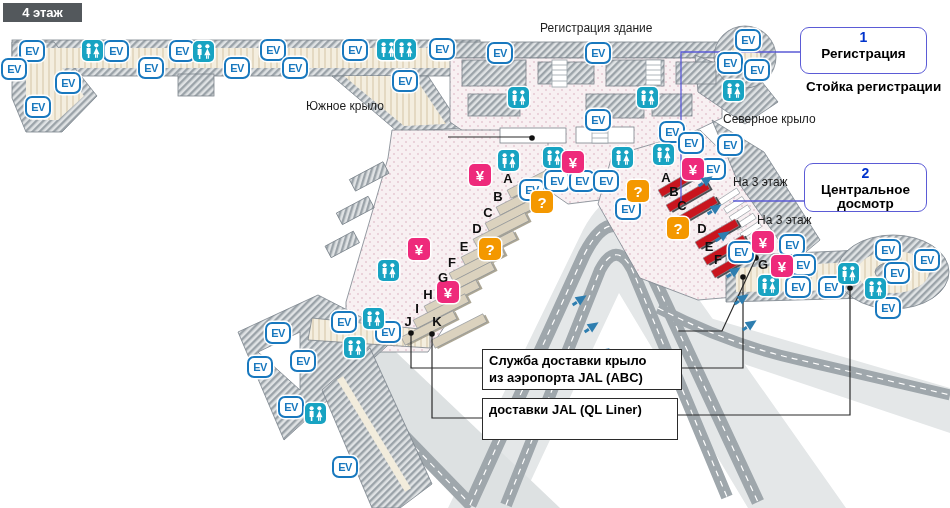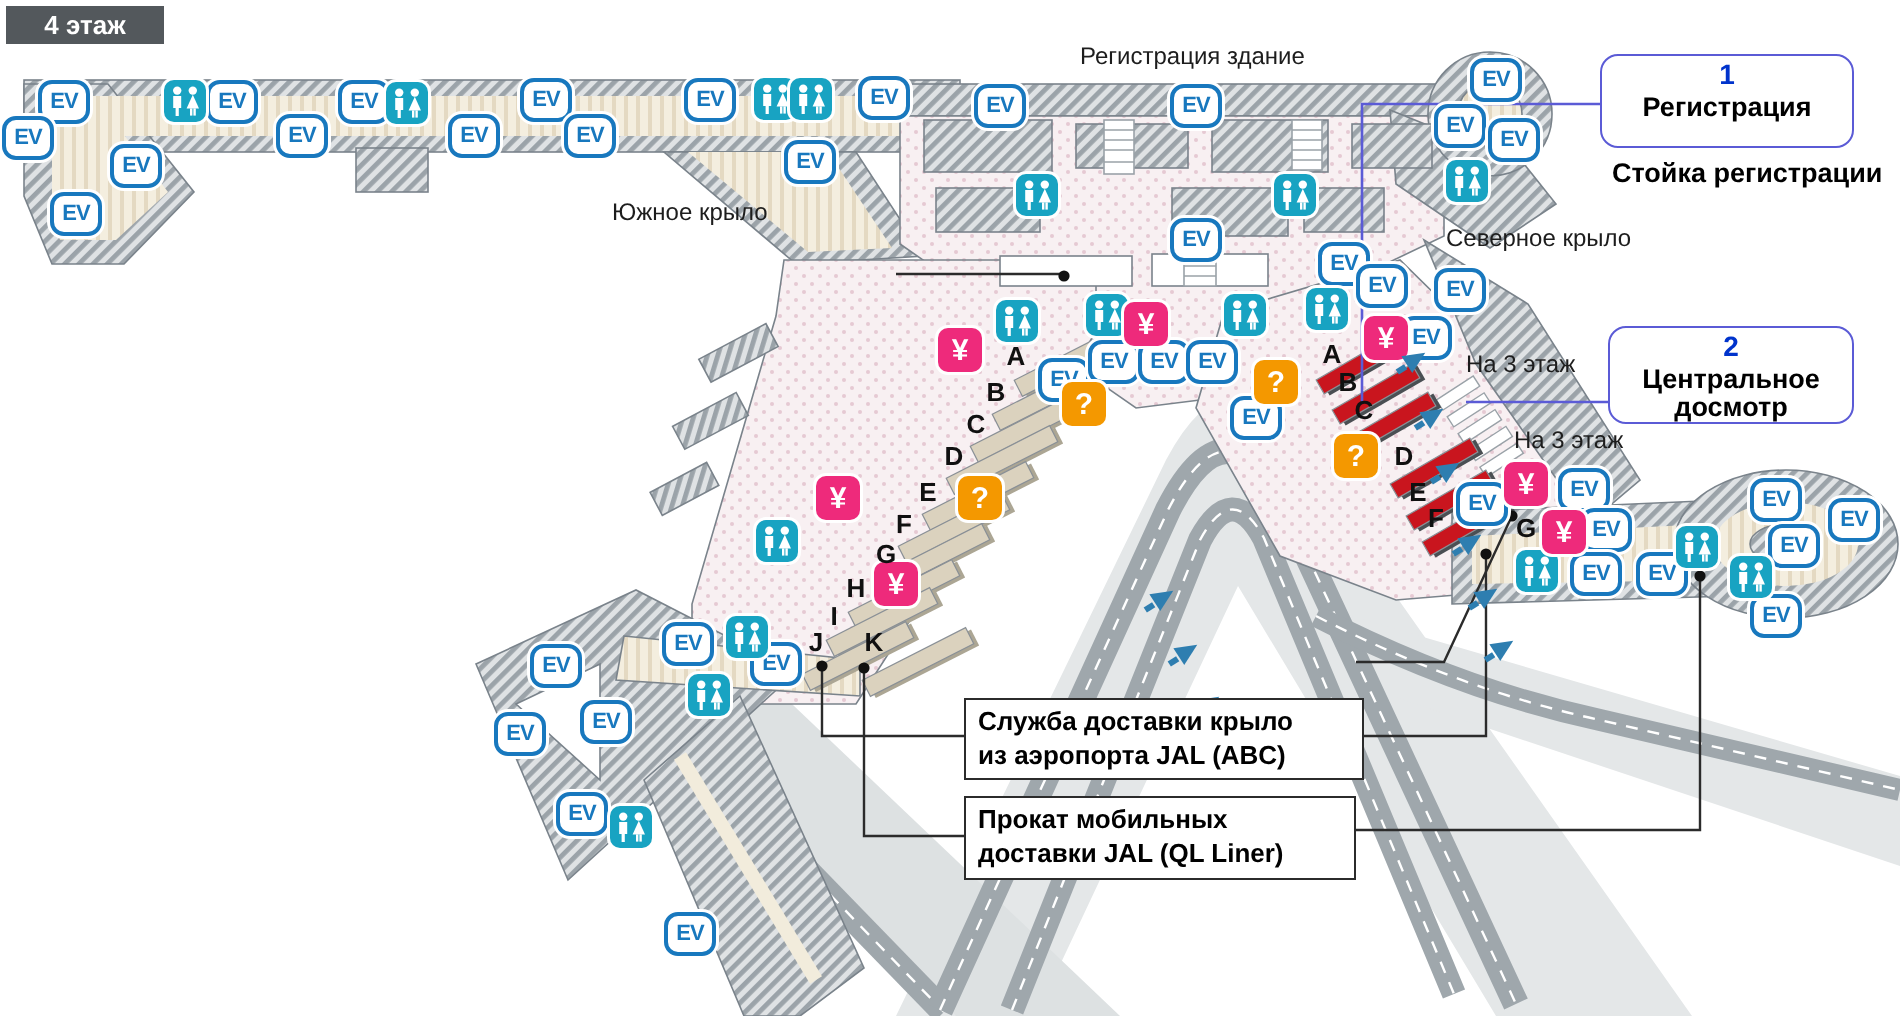--- a/index.html
+++ b/index.html
@@ -582,18 +582,17 @@
   </div>
 
 
 
   <div class="cbox" style="left:482px;top:349px;width:200px;height:41px;">
     <div>Служба доставки крыло</div>
     <div>из аэропорта JAL (ABC)</div>
   </div>
 
   <div class="cbox" style="left:482px;top:398px;width:196px;height:42px;">
-    <div>Прокат мобильных</div>
     <div>доставки JAL (QL Liner)</div>
   </div>
 
   <div id="floor-badge">4 этаж</div>
 </div>
 
 </body></html>

